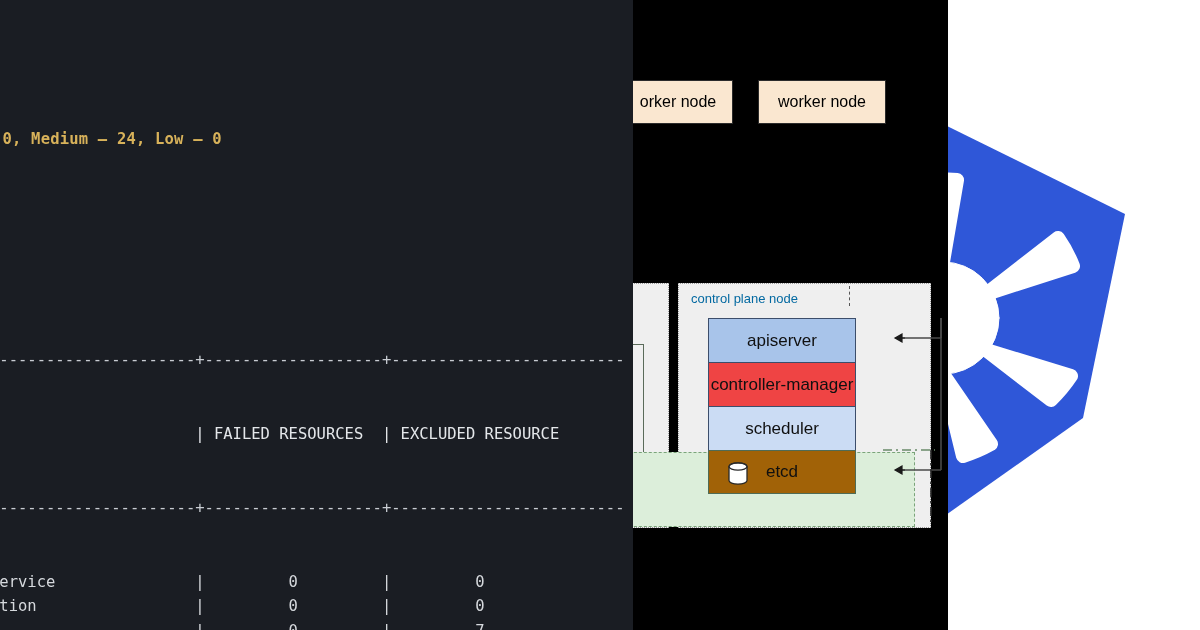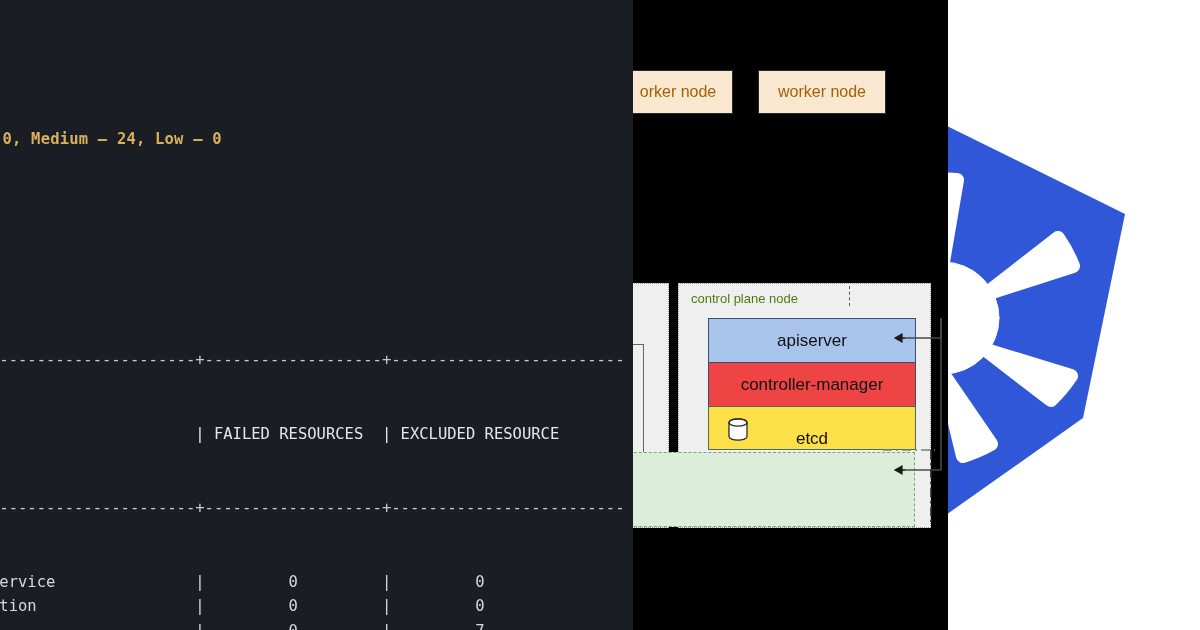--- a/index.html
+++ b/index.html
@@ -71,21 +71,22 @@
   }
 
   .worker-node {
     position: absolute;
     background: #fae7d0;
     border: 1px solid #2b2b2b;
     display: flex;
     align-items: center;
     justify-content: center;
     font-size: 16px;
-    color: #a16207;
+    color: #000000;
+    margin-top: 10px;
   }
   .wn-1 { left: -10px;  top: 70px; width: 110px; height: 44px; }
   .wn-2 { left: 125px;  top: 70px; width: 128px; height: 44px; text-align: right; }
 
   
   .cluster-left {
     position: absolute;
     left: -8px; top: 283px;
     width: 44px; height: 245px;
     background: #efefef;
@@ -105,21 +106,21 @@
     position: absolute;
     left: 45px; top: 283px;
     width: 253px; height: 245px;
     background: #efefef;
     border: 1.5px dotted #9a9a9a;
   }
   .cp-label {
     position: absolute;
     left: 12px; top: 7px;
     font-size: 13px;
-    color: #4d7c0f;
+    color: #0369a1;
     white-space: nowrap;
   }
   .cp-tick {
     position: absolute;
     left: 170px; top: 2px;
     width: 0; height: 20px;
     border-left: 1.5px dashed #555;
   }
 
   
@@ -129,38 +130,38 @@
     width: 296px; height: 75px;
     background: #dceeda;
     border: 1.5px dashed #7aa37a;
     border-top-style: dashed;
   }
 
   
   .comp-stack {
     position: absolute;
     left: 75px; top: 318px;
-    width: 208px;
+    width: 148px;
   }
   .comp {
     height: 44px;
     border: 1.5px solid #4f6b55;
     border-bottom: none;
     display: flex;
     align-items: center;
     justify-content: center;
     font-size: 17px;
     color: #101010;
     position: relative;
   }
   .comp:last-child { border-bottom: 1.5px solid #4f6b55; }
   .c-apiserver   { background: #a8c4ea; border-color: #3c4e6b; }
   .c-controller  { background: #ef4444; border-color: #3c4e6b; }
   .c-scheduler   { background: #cbdcf4; border-color: #3c4e6b; }
-  .c-etcd        { background: #fde047; border-color: #4f6b55; align-items: flex-end; }
+  .c-etcd        { background: #a16207; border-color: #4f6b55; }
 
   .etcd-icon {
     position: absolute;
     left: 18px; top: 11px;
     width: 22px; height: 23px;
   }
 
   
   .arrow-svg {
     position: absolute;
@@ -226,20 +227,23 @@
 
     <div class="green-band"></div>
 
     <div class="comp-stack">
       <div class="comp c-apiserver">
         <span>apiserver</span>
       </div>
       <div class="comp c-controller">
         <span>controller-manager</span>
       </div>
+      <div class="comp c-scheduler">
+        <span>scheduler</span>
+      </div>
       <div class="comp c-etcd">
         <svg class="etcd-icon" viewBox="0 0 22 23">
           <ellipse cx="11" cy="4.5" rx="9" ry="3.6" fill="#ffffff" stroke="#2a2a2a" stroke-width="1.3"></ellipse>
           <path d="M2 4.5 V18.5 A9 3.6 0 0 0 20 18.5 V4.5" fill="#ffffff" stroke="#2a2a2a" stroke-width="1.3"></path>
           <ellipse cx="11" cy="4.5" rx="9" ry="3.6" fill="none" stroke="#2a2a2a" stroke-width="1.3"></ellipse>
         </svg>
         <span>etcd</span>
       </div>
     </div>
 

